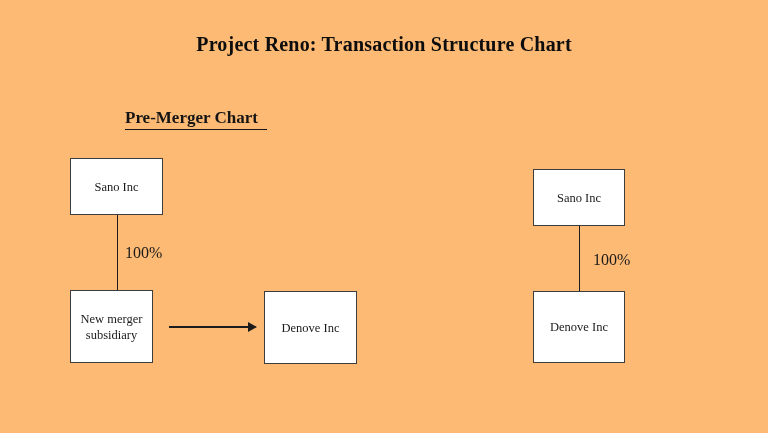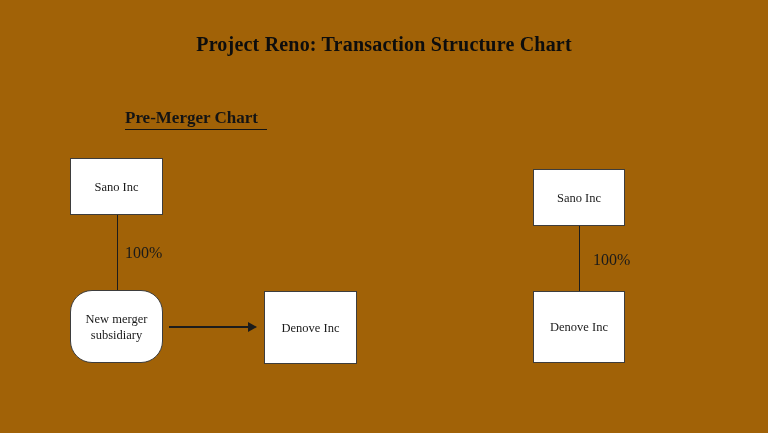--- a/index.html
+++ b/index.html
@@ -4,21 +4,21 @@
 <style>
   html, body {
     margin: 0;
     padding: 0;
     background: #ffffff;
   }
   .stage {
     position: relative;
     width: 768px;
     height: 433px;
-    background: #a16207;
+    background: #fdba74;
     font-family: "Liberation Serif", "DejaVu Serif", serif;
     color: #111111;
     overflow: hidden;
   }
   .title {
     position: absolute;
     left: 0;
     right: 0;
     top: 33px;
     margin: 0;
@@ -51,21 +51,21 @@
     display: flex;
     align-items: center;
     justify-content: center;
     text-align: center;
     font-size: 12.5px;
     line-height: 16px;
     color: #1a1a1a;
     padding: 2px 6px;
   }
   .pre-sano    { left: 70px;  top: 158px; width: 93px; height: 57px; }
-  .pre-sub     { left: 70px;  top: 290px; width: 93px; height: 73px; border-radius: 22px; }
+  .pre-sub     { left: 70px;  top: 290px; width: 83px; height: 73px; }
   .pre-denove  { left: 264px; top: 291px; width: 93px; height: 73px; }
   .post-sano   { left: 533px; top: 169px; width: 92px; height: 57px; }
   .post-denove { left: 533px; top: 291px; width: 92px; height: 72px; }
 
   .vline {
     position: absolute;
     width: 1.4px;
     background: #1c1c1c;
   }
   .pre-vline  { left: 116.5px; top: 215px; height: 75px; }

